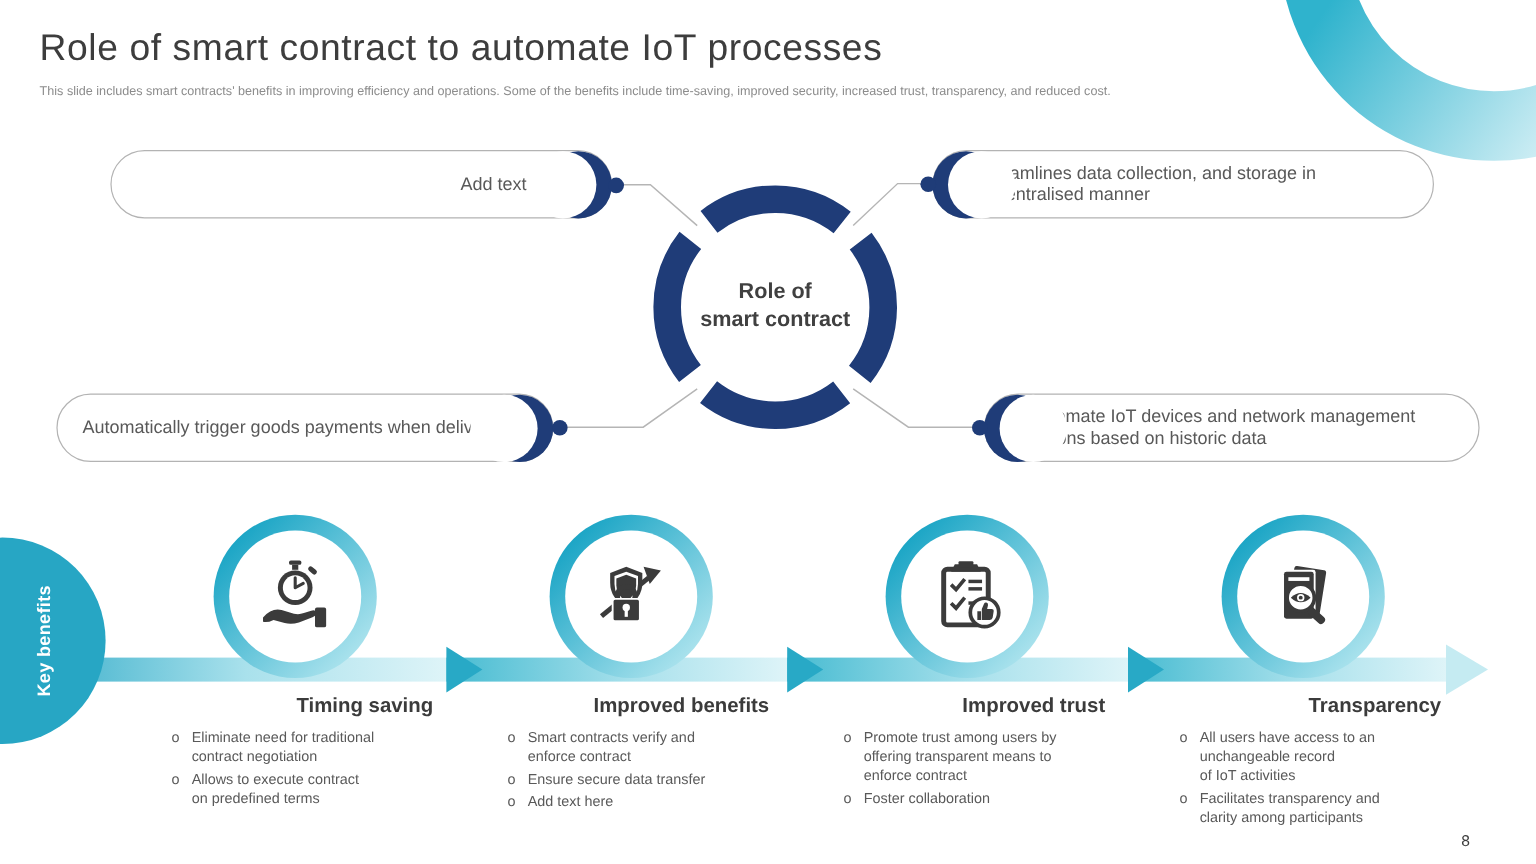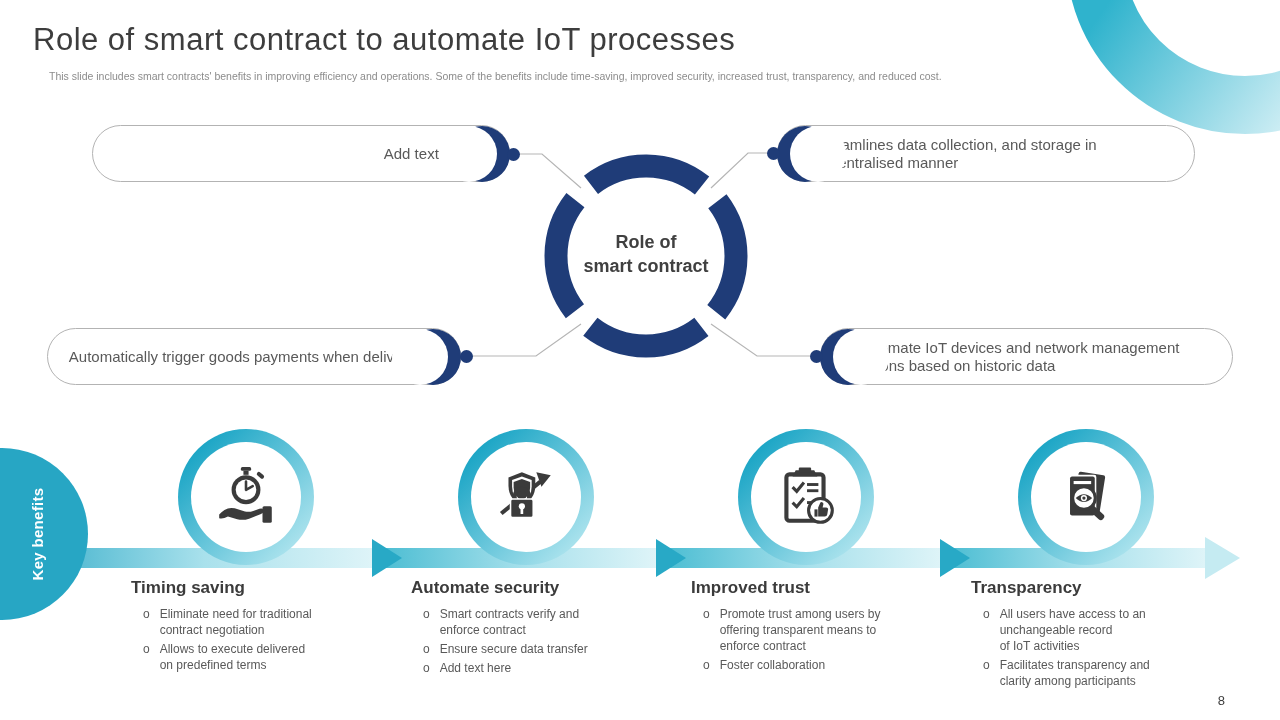--- a/index.html
+++ b/index.html
@@ -2,21 +2,21 @@
 <html><head>
 <meta charset="utf-8">
 <style>
   * { box-sizing: border-box; }
   body { margin:0; font-family:"Liberation Sans", sans-serif; background:#fff; }
   .slide { position:relative; width:1280px; height:720px; background:#fff; overflow:hidden; }
 
   
   .title { position:absolute; left:33px; top:22px; font-size:31px; letter-spacing:0.5px;
            color:#3d3d3d; font-weight:400; }
-  .subtitle { position:absolute; left:33px; top:70px; font-size:10.5px; color:#8c8c8c;margin-left:16px; }
+  .subtitle { position:absolute; left:33px; top:70px; font-size:10.5px; color:#8c8c8c; }
 
   
   .deco-ring { position:absolute; right:0; top:0; }
 
   
   .connectors { position:absolute; left:0; top:0; z-index:0; }
 
   
   .callout { position:absolute; height:57px; border:1px solid #b3b3b3; border-radius:29px;
              background:#fff; display:flex; align-items:center; z-index:1; }
@@ -54,21 +54,21 @@
   .kb-label { position:absolute; left:-33px; top:524px; width:142px; height:20px; line-height:20px;
               text-align:center; transform:rotate(-90deg); color:#fff; font-weight:bold;
               font-size:15px; z-index:4; letter-spacing:0.3px; }
 
   .benefit { position:absolute; top:429px; width:230px; z-index:2; }
   .b-circle { width:136px; height:136px; margin:0 auto; border-radius:50%; position:relative;
               background:linear-gradient(135deg,#0fa0c2 8%,#b5e7f0 92%);
               display:flex; align-items:center; justify-content:center; }
   .b-inner { width:110px; height:110px; border-radius:50%; background:#fff;
              display:flex; align-items:center; justify-content:center; }
-  .b-title { margin-top:13px; text-align:left; font-weight:bold; font-size:17px; color:#3b3b3b; }
+  .b-title { margin-top:13px; text-align:right; font-weight:bold; font-size:17px; color:#3b3b3b; }
   .b-list { margin:9px 0 0; padding:0 0 0 12px; list-style:none; }
   .b-bullet { display:flex; gap:10px; font-size:12px; color:#595959; line-height:1.33; margin-bottom:3px; }
   .b-marker { flex:0 0 auto; }
   .b-text { white-space:pre-line; }
 
   
   .footer { position:absolute; left:0; right:0; top:698px; text-align:center;
             font-size:10px; color:#9b9b9b; }
   .page-number { position:absolute; right:55px; top:693px; font-size:13px; color:#3d3d3d; }
 </style>
@@ -161,21 +161,21 @@
     </div>
     <div class="b-title">Timing saving</div>
     <ul class="b-list">
       <li class="b-bullet">
         <span class="b-marker">o</span>
         <span class="b-text">Eliminate need for traditional
 contract negotiation</span>
       </li>
       <li class="b-bullet">
         <span class="b-marker">o</span>
-        <span class="b-text">Allows to execute delivered
+        <span class="b-text">Allows to execute contract
 on predefined terms</span>
       </li>
     </ul>
   </div>
 
   <div class="benefit" style="left:411px;">
     <div class="b-circle">
       <div class="b-inner">
         <svg width="66" height="66" viewBox="0 0 64 64">
           <path d="M8 48 L46 17" stroke="#3b3b3b" stroke-width="4" fill="none"></path>
@@ -183,21 +183,21 @@
           <path d="M28 8 l13 5 v8 q0 13 -13 19 q-13 -6 -13 -19 v-8 z" fill="#3b3b3b"></path>
           <path d="M28 12 l9.5 3.6 v6.4 q0 10 -9.5 14.8 q-9.5 -4.8 -9.5 -14.8 v-6.4 z" fill="#fff"></path>
           <path d="M28 14.5 l8 3 v5.4 q0 8.6 -8 12.6 q-8 -4 -8 -12.6 v-5.4 z" fill="#3b3b3b"></path>
           <path d="M21 35 v-4 a7 7 0 0 1 14 0 v4" stroke="#3b3b3b" stroke-width="4" fill="none"></path>
           <rect x="17" y="34" width="22" height="18" rx="2" fill="#3b3b3b" stroke="#fff" stroke-width="1.5"></rect>
           <circle cx="28" cy="41" r="3" fill="#fff"></circle>
           <rect x="26.7" y="42" width="2.6" height="6.5" fill="#fff"></rect>
         </svg>
       </div>
     </div>
-    <div class="b-title">Automate security</div>
+    <div class="b-title">Improved benefits</div>
     <ul class="b-list">
       <li class="b-bullet">
         <span class="b-marker">o</span>
         <span class="b-text">Smart contracts verify and
 enforce contract</span>
       </li>
       <li class="b-bullet">
         <span class="b-marker">o</span>
         <span class="b-text">Ensure secure data transfer</span>
       </li>

